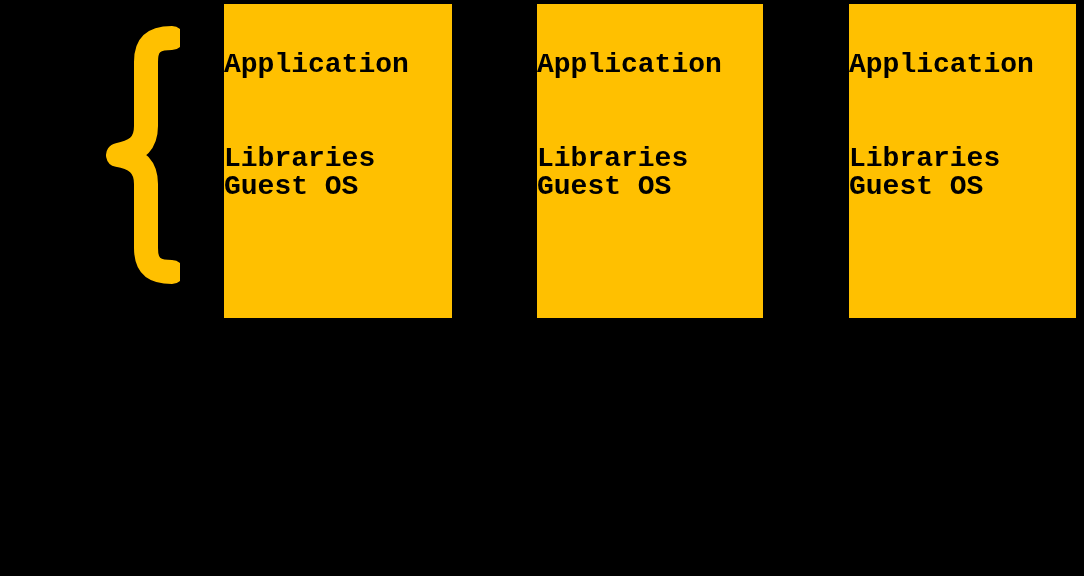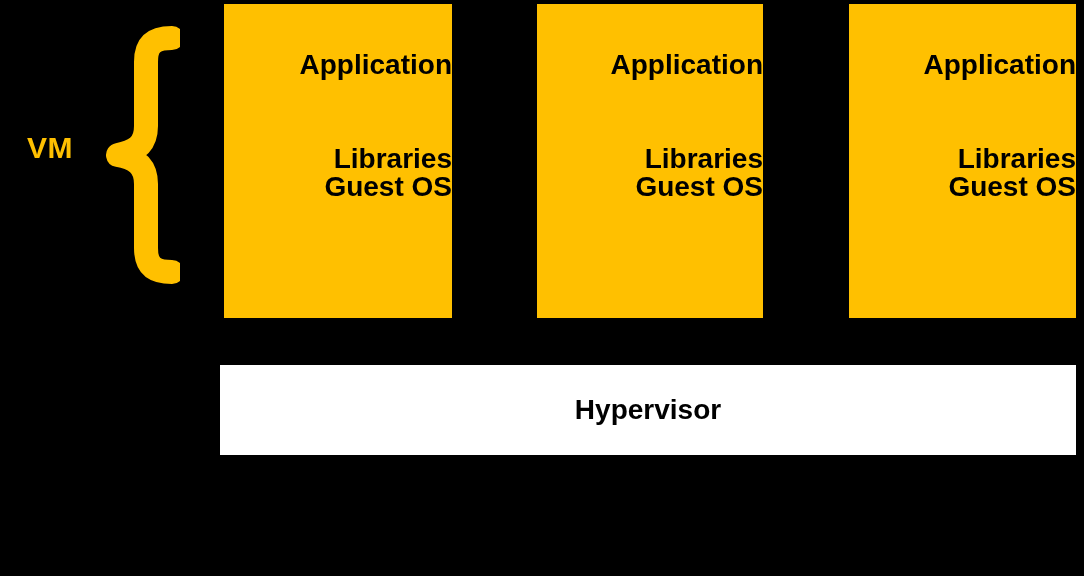--- a/index.html
+++ b/index.html
@@ -57,26 +57,26 @@
     justify-content: flex-start;
     align-items: center;
     box-sizing: border-box;
   }
   .vm-box.col1 { left: 224px; width: 228px; }
   .vm-box.col2 { left: 537px; width: 226px; }
   .vm-box.col3 { left: 849px; width: 227px; }
 
   .vm-row {
     width: 100%;
-    text-align: right;
+    text-align: left;
     color: #000000;
     font-size: 28px;
     font-weight: bold;
     line-height: 1;
-    font-family: Liberation Sans, sans-serif;
+    font-family: Liberation Mono, monospace;
   }
   .vm-row.r-app { margin-top: 47px; }
   .vm-row.r-lib { margin-top: 66px; }
   .vm-row.r-os  { }
 
   
   .bar {
     position: absolute;
     left: 220px;
     width: 856px;
@@ -96,21 +96,20 @@
     line-height: 1;
     text-align: center;
     font-family: "Liberation Sans", sans-serif;
   }
 </style>
 </head>
 <body>
 
 <div id="diagram">
 
-  <div class="vm-label">VM</div>
 
   <div class="brace-wrap">
     <svg width="82" height="258" viewBox="0 0 82 258" aria-hidden="true">
       <path d="M74 12
                C 56 12, 48 18, 48 36
                L 48 100
                C 48 120, 36 126, 20 129
                C 36 132, 48 138, 48 158
                L 48 222
                C 48 240, 56 246, 74 246" fill="none" stroke="#FFC000" stroke-width="24" stroke-linecap="round" stroke-linejoin="round"></path>
@@ -128,18 +127,15 @@
     <div class="vm-row r-lib">Libraries</div>
     <div class="vm-row r-os">Guest OS</div>
   </div>
 
   <div class="vm-box col3">
     <div class="vm-row r-app">Application</div>
     <div class="vm-row r-lib">Libraries</div>
     <div class="vm-row r-os">Guest OS</div>
   </div>
 
-  <div class="bar bar-hypervisor">
-    <span class="bar-label">Hypervisor</span>
-  </div>
 
 
 </div>
 
 </body></html>

